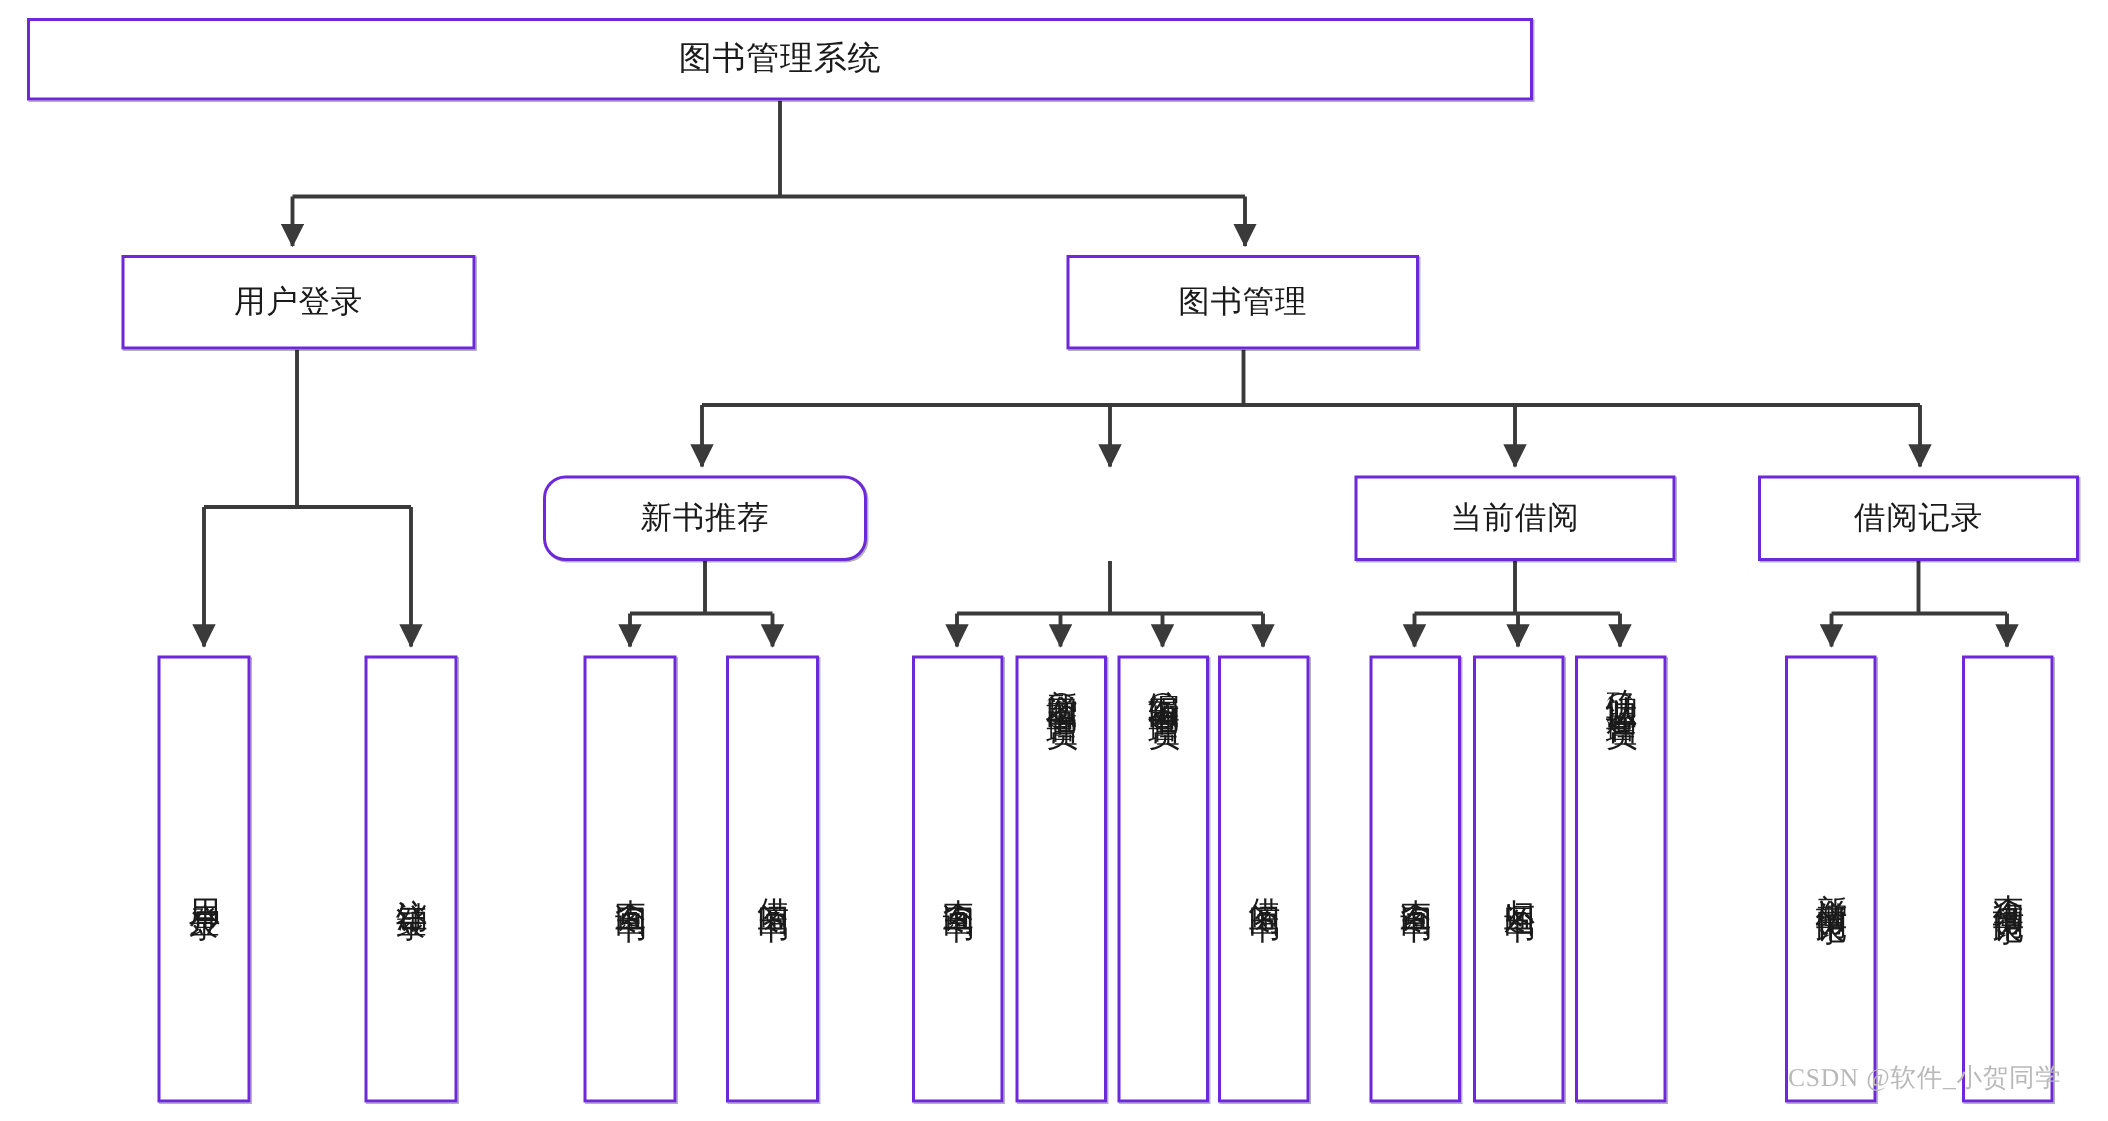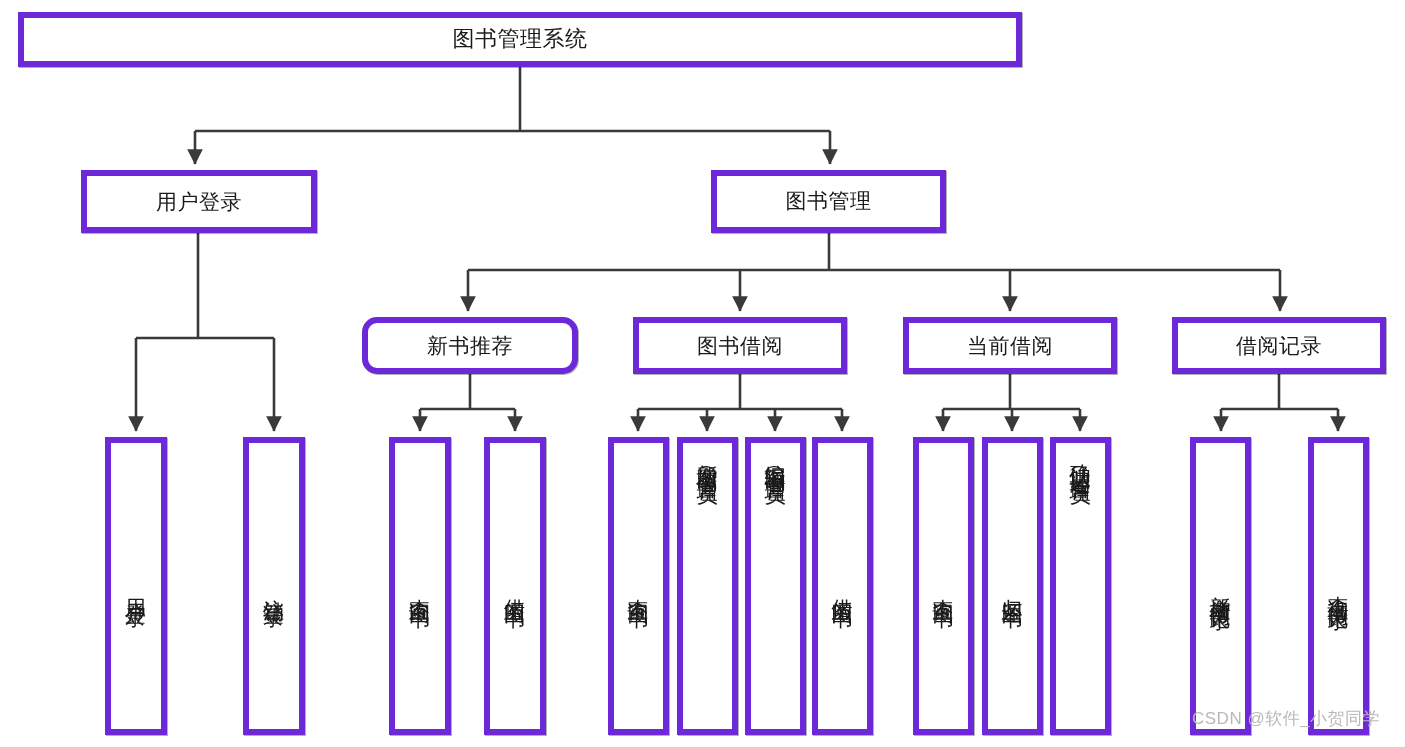--- a/index.html
+++ b/index.html
@@ -20,21 +20,21 @@
   svg#edges {
     position: absolute;
     left: 0;
     top: 0;
     width: 1405px;
     height: 747px;
   }
   .node {
     position: absolute;
     box-sizing: border-box;
-    border: 6px solid #6d28d9;
+    border: 2px solid #6d28d9;
     background: #ffffff;
     color: #1a1a1a;
     display: flex;
     align-items: center;
     justify-content: center;
     text-align: center;
     box-shadow: 1px 1px 0 rgba(0,0,0,0.30);
     z-index: 2;
   }
   .node-label {
@@ -59,20 +59,21 @@
     white-space: nowrap;
   }
   .node.root .node-label { font-size: 22px; }
   .watermark {
     position: absolute;
     font-size: 17px;
     color: #b9b9b9;
     white-space: nowrap;
     z-index: 5;
     letter-spacing: 0.5px;
+    font-family: Liberation Serif, serif;
   }
 </style>
 </head>
 <body>
 
 <div id="canvas">
 
   <svg id="edges" viewBox="0 0 1405 747" xmlns="http://www.w3.org/2000/svg">
     <defs>
       <marker id="arrow" viewBox="0 0 10 10" refX="9.5" refY="5" markerWidth="6" markerHeight="6" orient="auto-start-reverse">
@@ -130,23 +131,20 @@
   <div class="node horizontal" style="left:81px; top:170px; width:236px; height:63px;">
     <span class="node-label">用户登录</span>
   </div>
   <div class="node horizontal" style="left:711px; top:170px; width:235px; height:63px;font-family:Liberation Serif, serif;">
     <span class="node-label">图书管理</span>
   </div>
 
   <div class="node horizontal" style="left:362px; top:317px; width:216px; height:57px;border-radius:15px;">
     <span class="node-label">新书推荐</span>
   </div>
-  <div class="node horizontal" style="left:633px; top:317px; width:214px; height:57px;">
-    <span class="node-label">图书借阅</span>
-  </div>
   <div class="node horizontal" style="left:903px; top:317px; width:214px; height:57px;">
     <span class="node-label">当前借阅</span>
   </div>
   <div class="node horizontal" style="left:1172px; top:317px; width:214px; height:57px;">
     <span class="node-label">借阅记录</span>
   </div>
 
   <div class="node vertical" style="left:105px; top:437px; width:62px; height:298px; align-items:center;">
     <span class="node-label">用户登录</span>
   </div>

